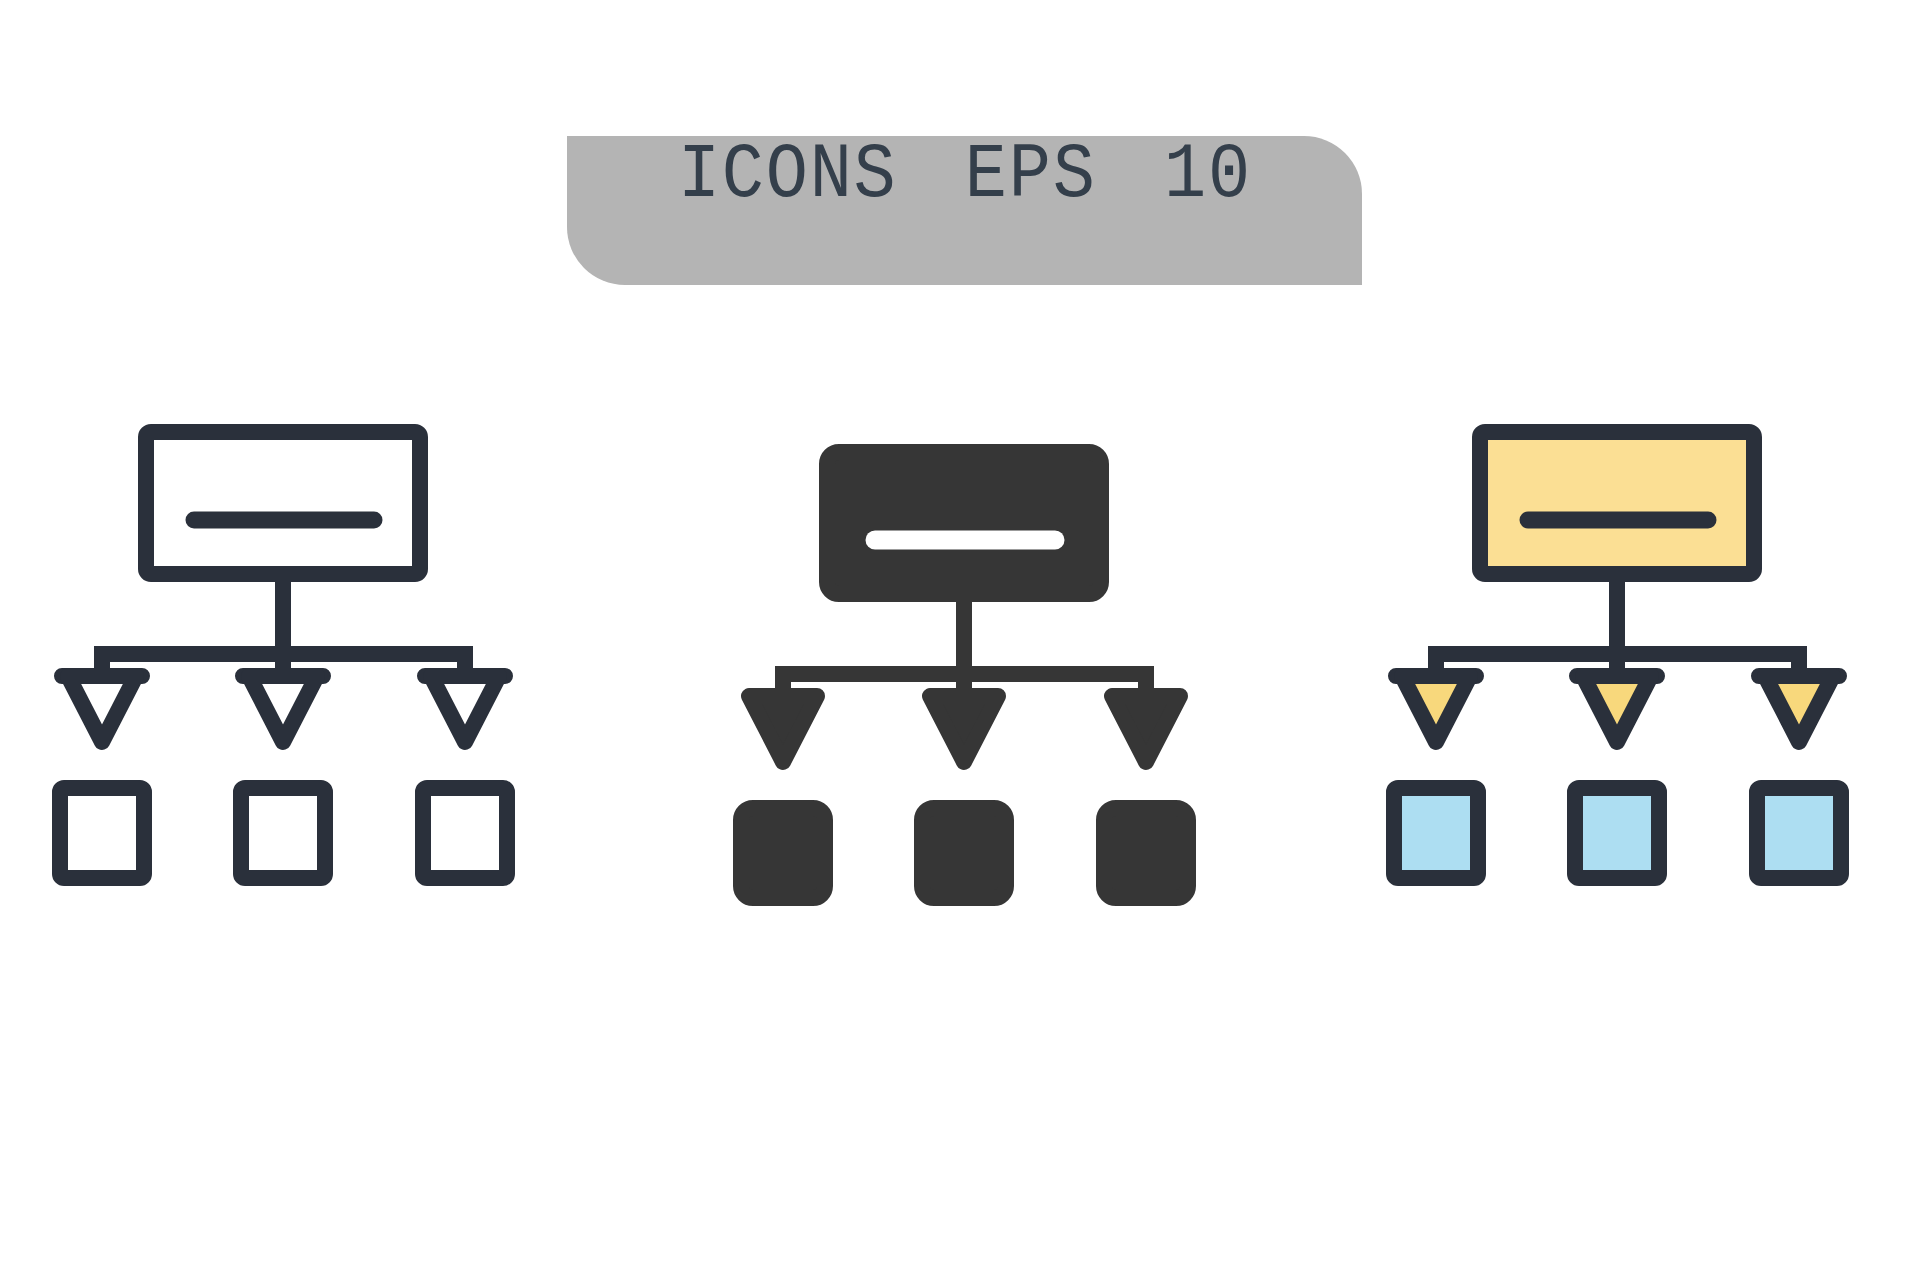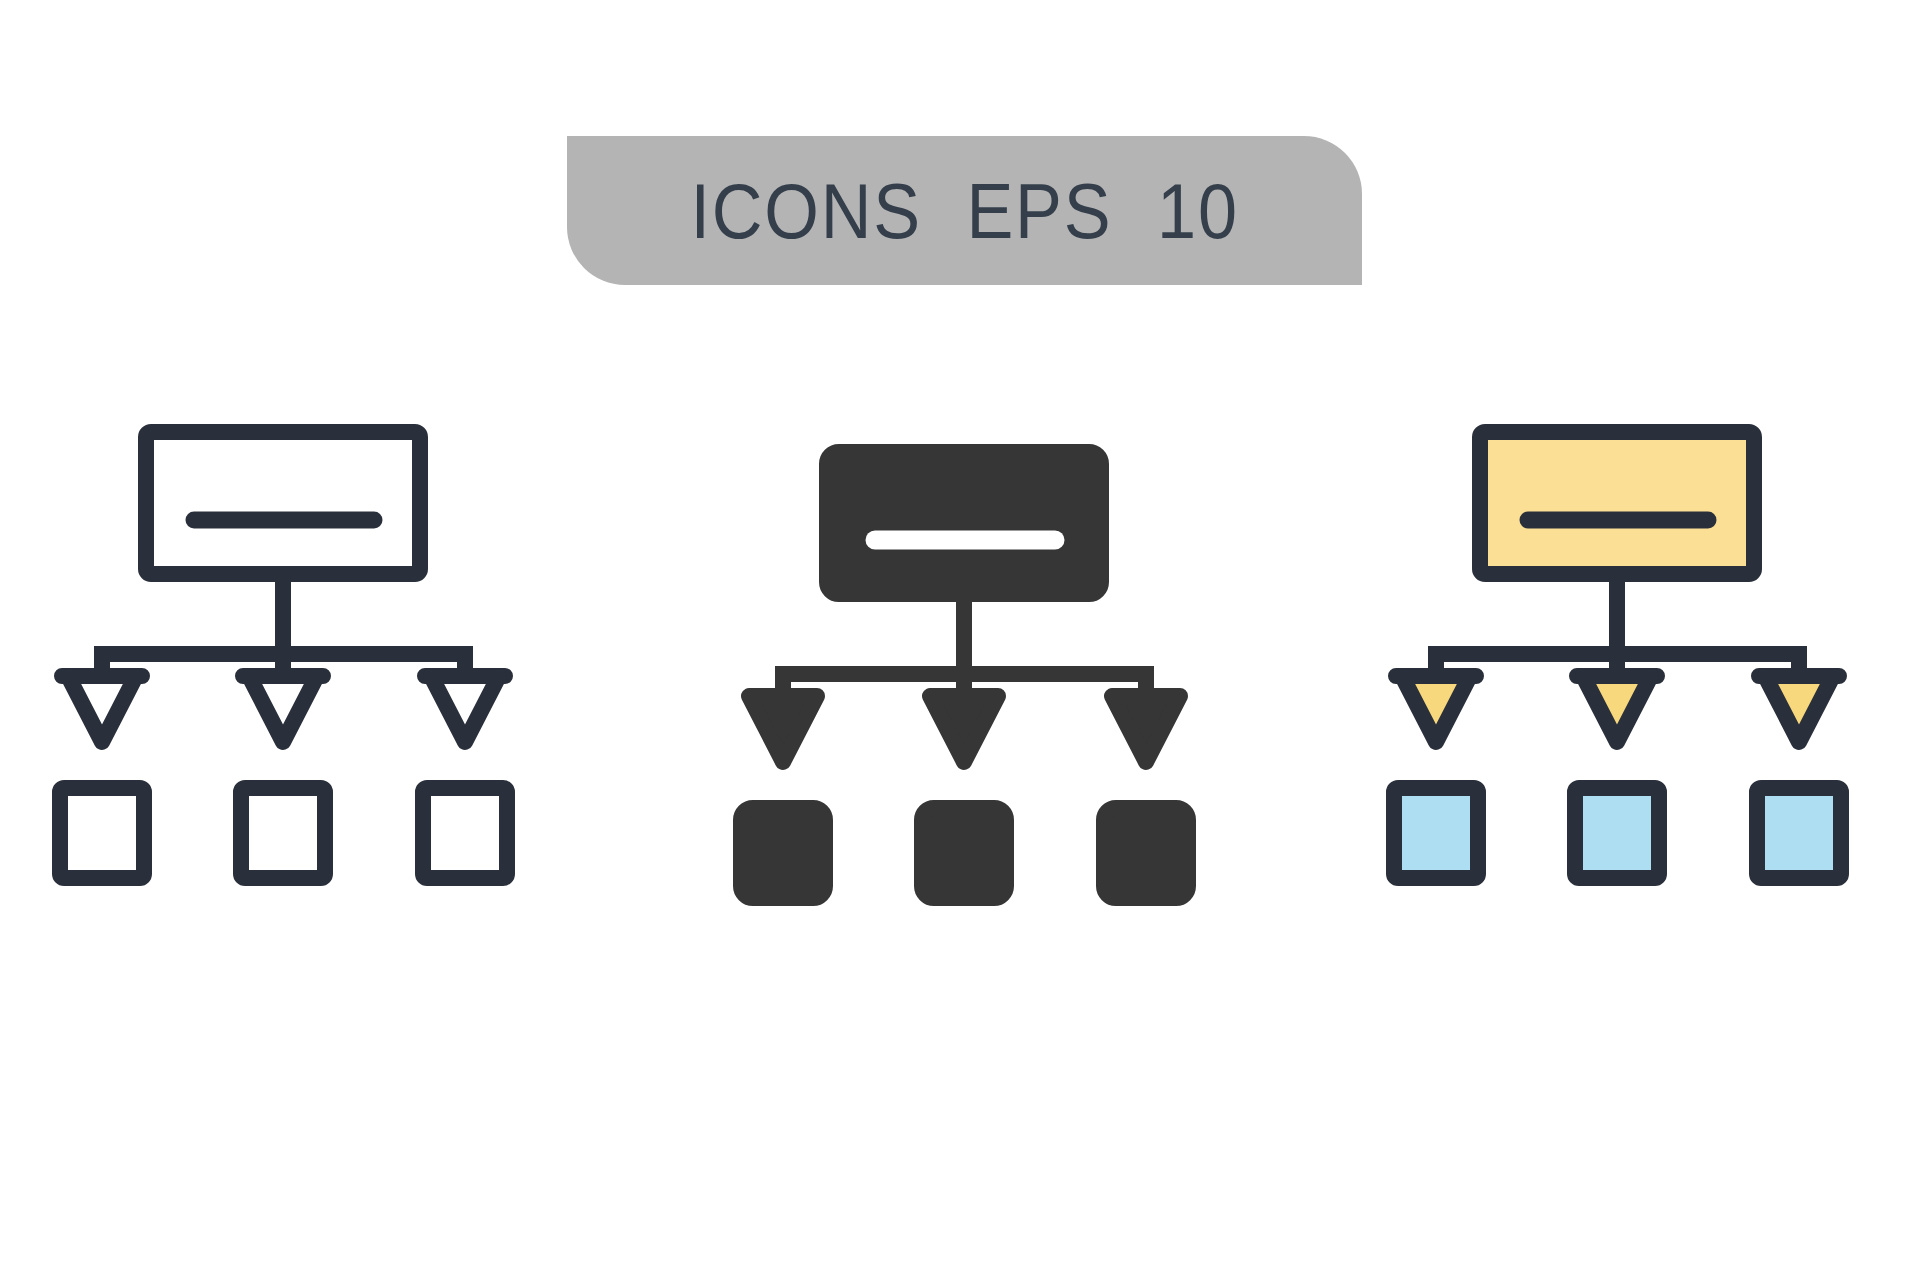--- a/index.html
+++ b/index.html
@@ -6,21 +6,21 @@
   body{
     width:1920px;height:1280px;position:relative;overflow:hidden;
     background:var(--background,#fff);
     font-family:"Liberation Sans",sans-serif;
   }
   
   .banner{
     position:absolute;left:567px;top:136px;width:795px;height:149px;
     background:var(--banner_bg);
     border-radius:0 58px 0 58px;
-    display:flex;align-items:center;justify-content:center;
+    display:flex;justify-content:center;font-family:Liberation Mono, monospace;
   }
   .banner-title{
     font-size:78px;font-weight:400;line-height:1;
     color:var(--banner_text);
     letter-spacing:2px;word-spacing:26px;white-space:nowrap;
     transform:scaleX(.9);transform-origin:center;
   }
   
   .icon{position:absolute;width:470px;height:462px}
   #icon-outline{left:48px;top:424px}

